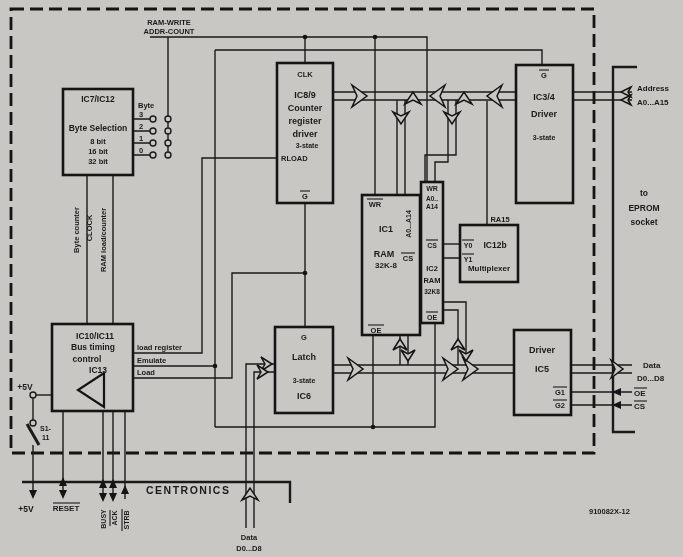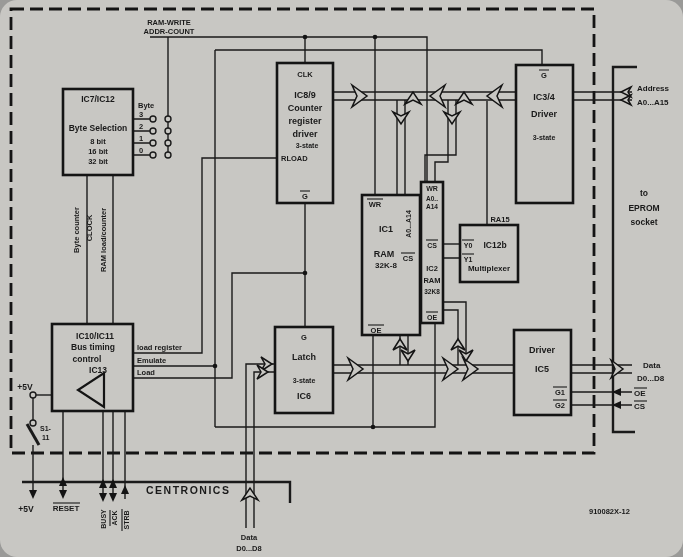--- a/index.html
+++ b/index.html
@@ -1,17 +1,17 @@
 <!DOCTYPE html>
 <html><head>
 <meta charset="utf-8">
 <style>
   html,body{margin:0;padding:0;background:#9a9a98;}
   #stage{position:relative;width:683px;height:557px;background:#c8c7c3;overflow:hidden;
-         font-family:"Liberation Sans", sans-serif;border-radius:17px;}
+         font-family:"Liberation Sans", sans-serif;}
   svg text{font-family:"Liberation Sans", sans-serif;font-weight:bold;fill:#1a1a1a;}
   .t10{font-size:10.5px;letter-spacing:1.5px;}
   .t9{font-size:9px;}
   .t85{font-size:8.5px;}
   .t8{font-size:8px;}
   .t75{font-size:7.5px;}
   .t7{font-size:7px;}
   .t65{font-size:6.5px;}
   .w{stroke:#1a1a1a;stroke-width:1.4;fill:none;}
   .w2{stroke:#1a1a1a;stroke-width:2.4;fill:none;}

